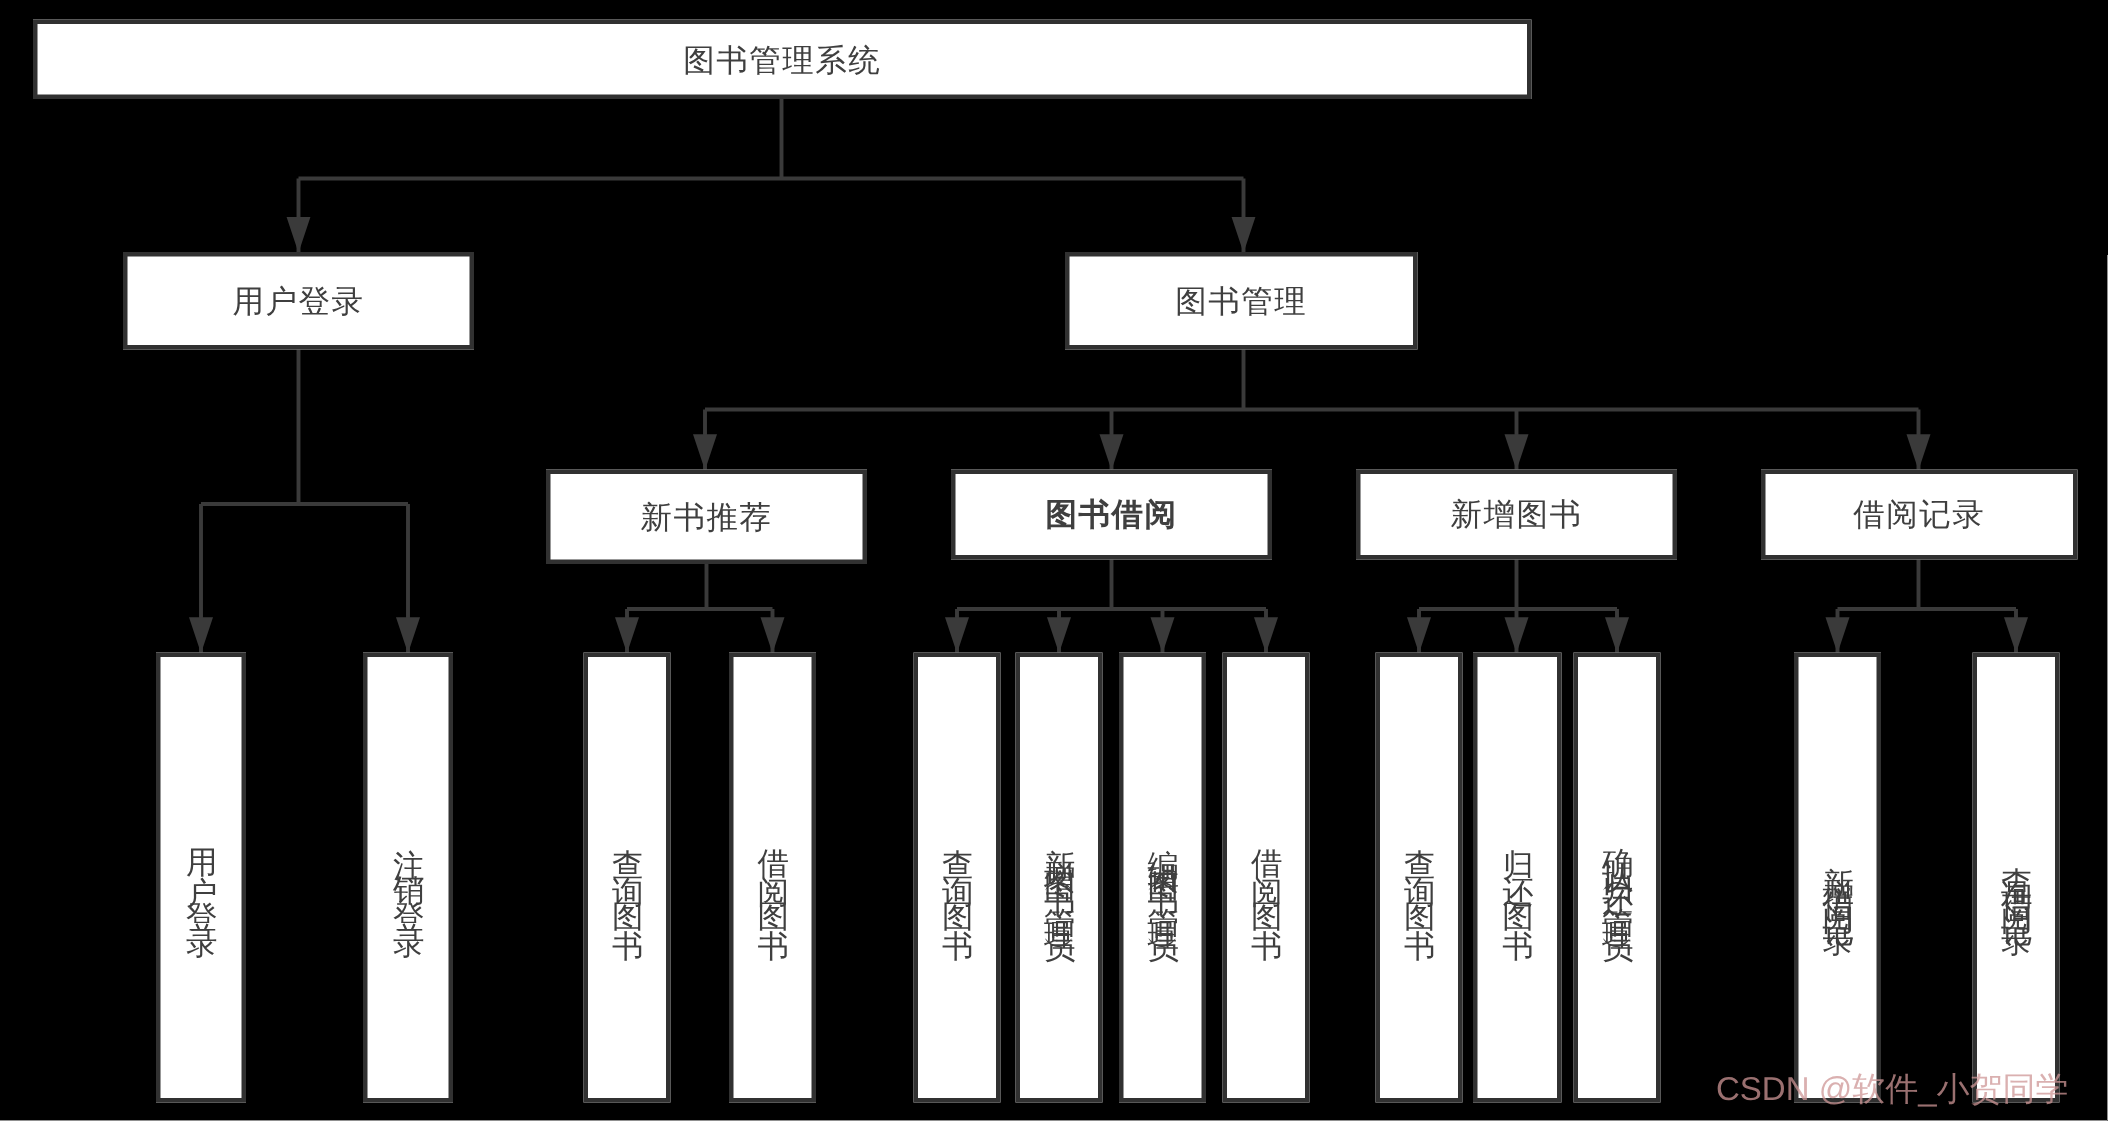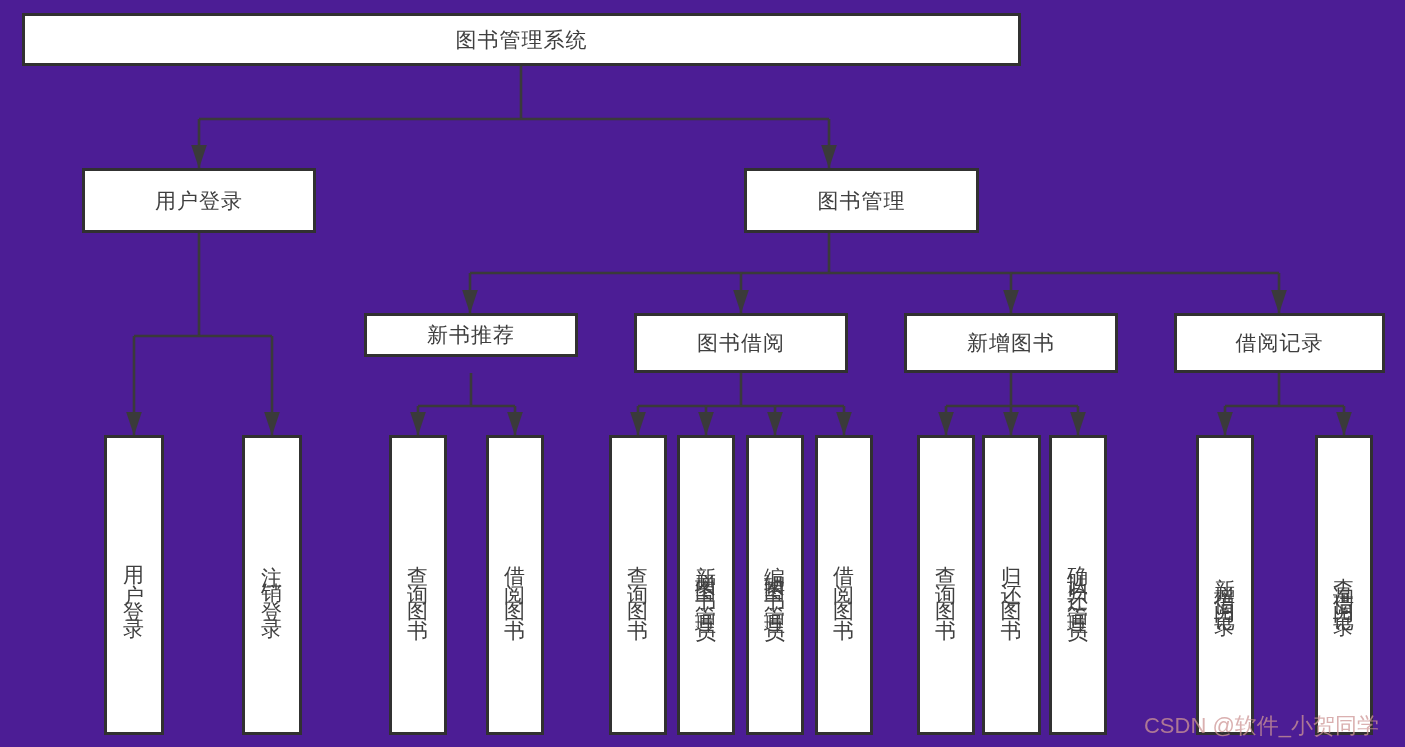--- a/index.html
+++ b/index.html
@@ -1,19 +1,19 @@
 <!DOCTYPE html>
 <html><head>
 <meta charset="utf-8">
 <style>
   html,body{margin:0;padding:0;background:#ffffff;}
   #stage{
     position:relative;
     width:1405px;height:747px;
-    background:#4c1d95;
+    background:#000000;
     font-family:"Liberation Sans", sans-serif;
     overflow:hidden;
   }
   #wires{position:absolute;left:0;top:0;width:1405px;height:747px;}
   .box{
     position:absolute;
     box-sizing:border-box;
     border:3px solid #313131;
     background:#ffffff;
     color:#3f3f3f;
@@ -101,24 +101,24 @@
         <path d="M1225,406 H1344"></path>
         <path d="M1225,406 V435" marker-end="url(#arrow)"></path>
         <path d="M1344,406 V435" marker-end="url(#arrow)"></path>
       </g>
     </g>
   </svg>
 
   <div class="box" style="left:22px;top:13px;width:999px;height:53px;">图书管理系统</div>
 
   <div class="box" style="left:82px;top:168px;width:234px;height:65px;">用户登录</div>
-  <div class="box" style="left:744px;top:168px;width:235px;height:65px;">图书管理</div>
+  <div class="box" style="left:710px;top:168px;width:235px;height:65px;">图书管理</div>
 
-  <div class="box" style="left:364px;top:313px;width:214px;height:44px;">新书推荐</div>
-  <div class="box" style="left:634px;top:313px;width:214px;height:60px;">图书借阅</div>
+  <div class="box" style="left:364px;top:313px;width:214px;height:63px;">新书推荐</div>
+  <div class="box" style="left:634px;top:313px;width:214px;height:60px;font-weight:bold;">图书借阅</div>
   <div class="box" style="left:904px;top:313px;width:214px;height:60px;">新增图书</div>
   <div class="box" style="left:1174px;top:313px;width:211px;height:60px;">借阅记录</div>
 
   <div class="box vbox sp-lg" style="left:104px;top:435px;width:60px;height:300px;">用户登录</div>
   <div class="box vbox sp-lg" style="left:242px;top:435px;width:60px;height:300px;">注销登录</div>
 
   <div class="box vbox sp-lg" style="left:389px;top:435px;width:58px;height:300px;">查询图书</div>
   <div class="box vbox sp-lg" style="left:486px;top:435px;width:58px;height:300px;">借阅图书</div>
 
   <div class="box vbox sp-lg" style="left:609px;top:435px;width:58px;height:300px;">查询图书</div>

